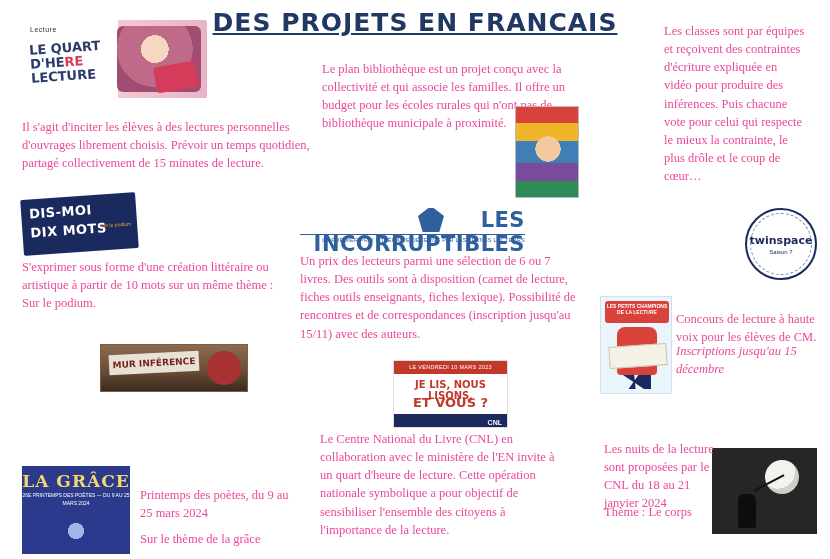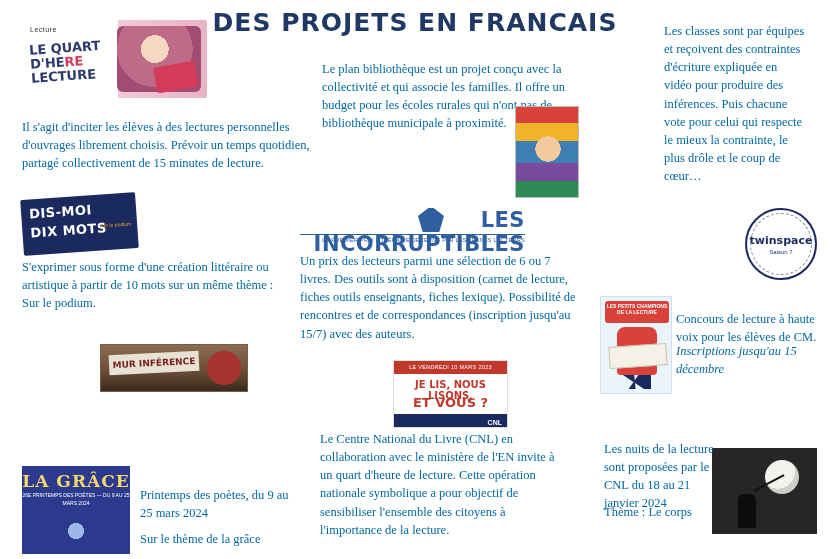--- a/index.html
+++ b/index.html
@@ -24,24 +24,25 @@
     position: absolute;
     left: 205px;
     top: 8px;
     width: 420px;
     text-align: center;
     font-family: "DejaVu Sans", sans-serif;
     font-size: 25px;
     font-weight: bold;
     letter-spacing: 1px;
     color: #1F3864;
+    text-decoration: underline;
   }
 
   .body-text {
-    color: #0369a1;
+    color: #ec4899;
     font-family: "Liberation Serif", serif;
     font-size: 12.5px;
     line-height: 1.45;
   }
   .body-text.italic { font-style: italic; }
 
   
   .img {
     position: absolute;
     overflow: hidden;
@@ -309,21 +310,21 @@
     <div class="dm-line2">DIX MOTS</div>
     <div class="dm-sub">sur le podium</div>
   </div>
   <div class="tb body-text" style="left:22px; top:258px; width:270px;">S'exprimer sous forme d'une création littéraire ou artistique à partir de 10 mots sur un même thème : Sur le podium.</div>
 
   <div class="img" id="img-incorruptibles">
     <div class="inc-main">LES INCORRUPTIBLES</div>
     <div class="inc-mark"></div>
     <div class="inc-sub">LE PREMIER PRIX LITTÉRAIRE DÉCERNÉ PAR LES JEUNES LECTEURS</div>
   </div>
-  <div class="tb body-text" style="left:300px; top:252px; width:280px;">Un prix des lecteurs parmi une sélection de 6 ou 7 livres. Des outils sont à disposition (carnet de lecture, fiches outils enseignants, fiches lexique). Possibilité de rencontres et de correspondances (inscription jusqu'au 15/7) avec des auteurs.</div>
+  <div class="tb body-text" style="left:300px; top:252px; width:280px;">Un prix des lecteurs parmi une sélection de 6 ou 7 livres. Des outils sont à disposition (carnet de lecture, fiches outils enseignants, fiches lexique). Possibilité de rencontres et de correspondances (inscription jusqu'au 15/11) avec des auteurs.</div>
 
   <div class="img" id="img-champions">
     <div class="ch-top">LES PETITS CHAMPIONS DE LA LECTURE</div>
     <div class="ch-body"></div>
     <div class="ch-book"></div>
     <div class="ch-legs"></div>
   </div>
   <div class="tb body-text" style="left:676px; top:310px; width:142px;">Concours de lecture à haute voix pour les élèves de CM.</div>
   <div class="tb body-text italic" style="left:676px; top:342px; width:142px;">Inscriptions jusqu'au 15 décembre</div>
 

